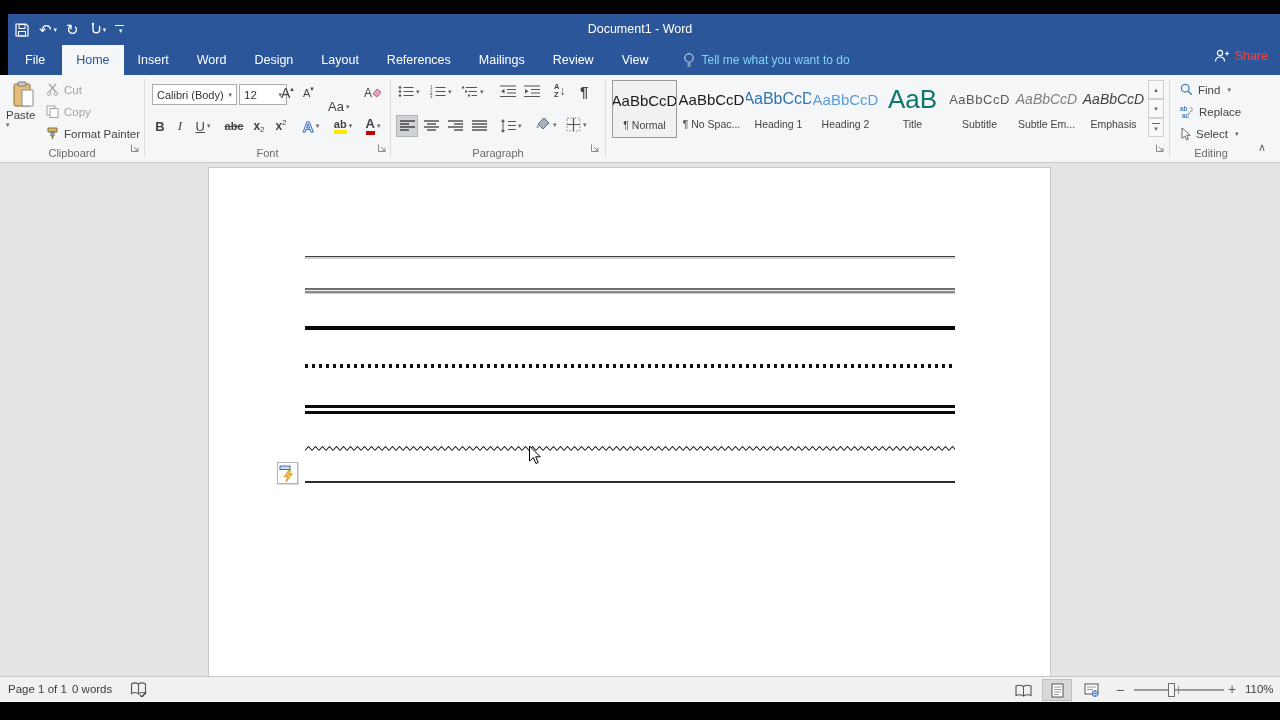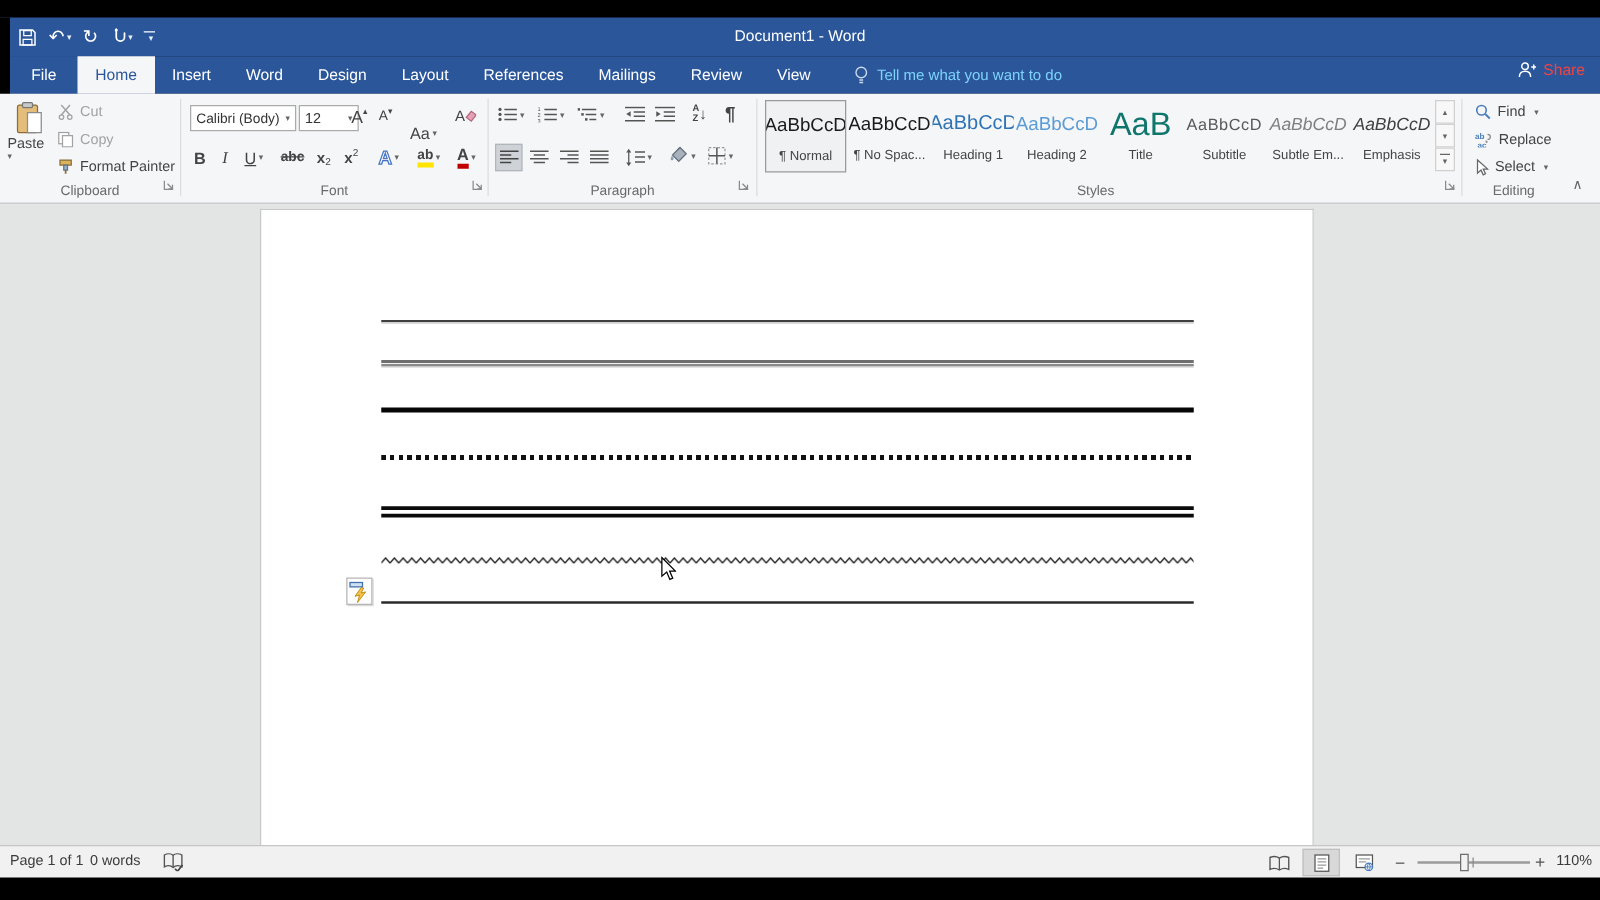--- a/index.html
+++ b/index.html
@@ -394,21 +394,20 @@
           <span>▴</span>
         </div>
       <div class="scrollcell">
           <span>▾</span>
         </div>
       <div class="scrollcell">
           <span style="width:8px;border-top:1px solid #666;margin-bottom:1px"></span>
           <span>▾</span>
         </div>
     </div>
-    <div class="group-label" style="left:606px;width:541px">Styles</div>
     <div class="launcher" style="left:1155px;top:68px">
       <svg width="10" height="10" viewBox="0 0 10 10">
           <path d="M1.5 1.5v7h7" fill="none" stroke="#8a8a8a"></path>
           <path d="M4 4l4 4M8 4.8V8H4.8" fill="none" stroke="#8a8a8a"></path>
         </svg>
     </div>
     <div class="gdiv" style="left:1169px"></div>
 
     <div class="abs flex" style="left:1180px;top:8px;gap:5px">
       <svg width="13" height="13" viewBox="0 0 13 13">

